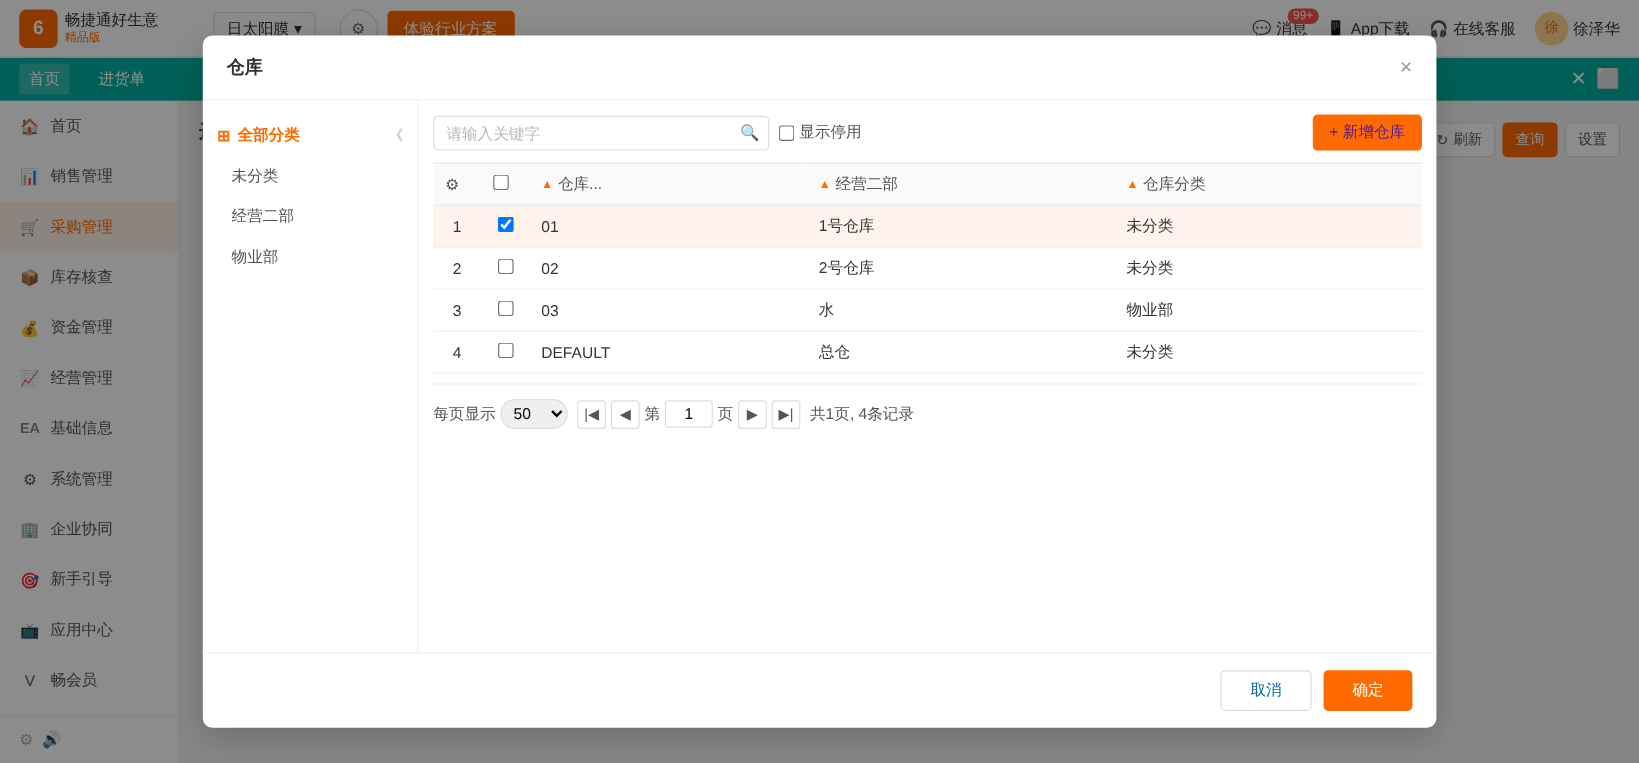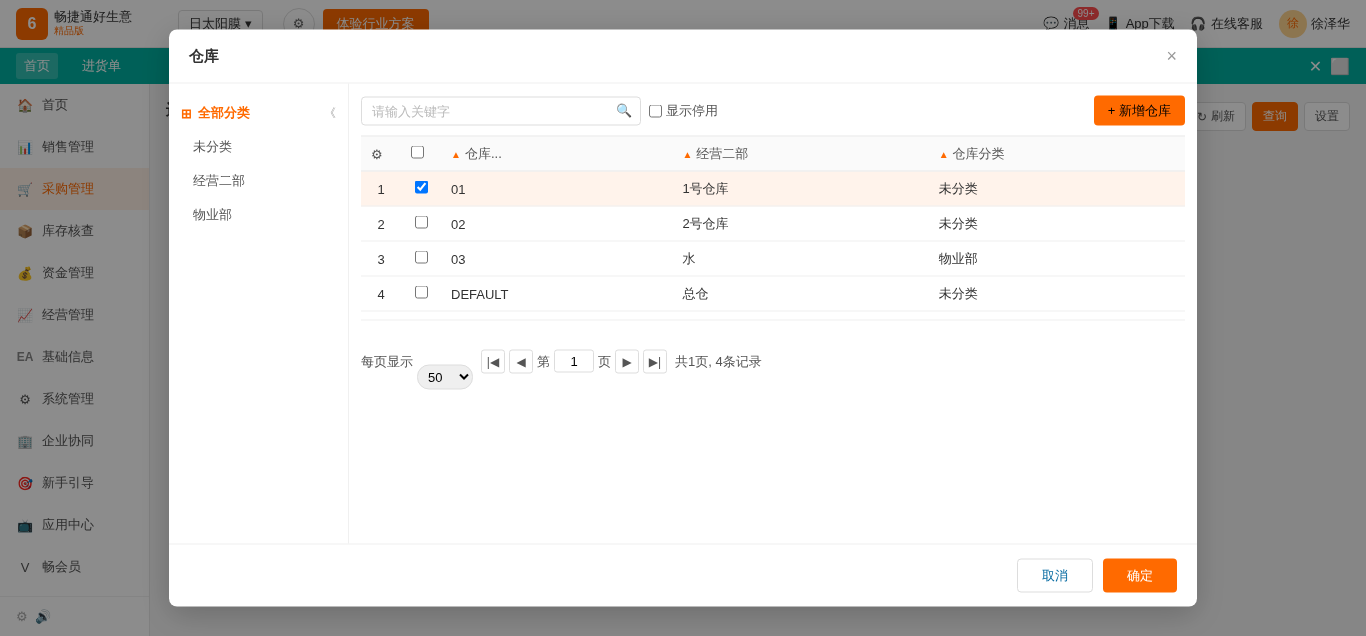--- a/index.html
+++ b/index.html
@@ -94,21 +94,21 @@
     
     .table-toolbar { display: flex; align-items: center; gap: 8px; margin-bottom: 10px; }
     .search-input-wrap { position: relative; flex: 1; max-width: 280px; }
     .search-input-wrap input {
       width: 100%; border: 1px solid #ddd; border-radius: 4px;
       padding: 6px 30px 6px 10px; font-size: 13px; outline: none; color: #c2410c;
     }
     .search-input-wrap input::placeholder { color: #bbb; }
     .search-icon-btn { position: absolute; right: 8px; top: 50%; transform: translateY(-50%); color: #aaa; cursor: pointer; }
     .show-disabled-wrap { display: flex; align-items: center; gap: 4px; color: #555; font-size: 13px; }
-    .add-btn { margin-left: auto; background: #ff6a00; color: #000000; border: none; border-radius: 4px; padding: 6px 14px; font-size: 13px; cursor: pointer; white-space: nowrap; }
+    .add-btn { margin-left: auto; background: #ff6a00; color: #4c1d95; border: none; border-radius: 4px; padding: 6px 14px; font-size: 13px; cursor: pointer; white-space: nowrap; }
 
     
     .warehouse-table { width: 100%; border-collapse: collapse; font-size: 13px; }
     .warehouse-table th {
       background: #fafafa; border-bottom: 1px solid #e8e8e8; border-top: 1px solid #e8e8e8;
       padding: 8px 10px; color: #555; font-weight: normal; text-align: left;
     }
     .warehouse-table td { padding: 8px 10px; border-bottom: 1px solid #f0f0f0; color: #333; }
     .warehouse-table tr.highlighted td { background: #fff3eb; }
     .th-gear { width: 40px; text-align: center; }
@@ -118,21 +118,21 @@
     .row-num { text-align: center; color: #999; }
     .row-check { text-align: center; }
 
     
     .pagination {
       display: flex; align-items: center; 
       padding: 12px 0; gap: 8px; font-size: 13px; color: #555;
       border-top: 1px solid #f0f0f0; margin-top: 8px;
     }
     .page-size-select { display: flex; align-items: center; gap: 4px; }
-    .page-size-select select { border: 1px solid #ddd; border-radius: 12px; padding: 3px 6px; font-size: 13px; margin-top: 32px; }
+    .page-size-select select { border: 1px solid #ddd; border-radius: 12px; padding: 3px 6px; font-size: 13px; }
     .page-nav { display: flex; align-items: center; gap: 4px; }
     .page-nav-btn { width: 24px; height: 24px; border: 1px solid #ddd; border-radius: 3px; display: flex; align-items: center; justify-content: center; cursor: pointer; color: #555; font-size: 12px; background: #fff; }
     .page-input { width: 40px; border: 1px solid #ddd; border-radius: 3px; padding: 3px 6px; text-align: center; font-size: 13px; }
     .page-total { color: #555; }
 
     
     .modal-footer {
       display: flex; justify-content: flex-end; gap: 10px;
       padding: 14px 20px; border-top: 1px solid #f0f0f0;
     }

